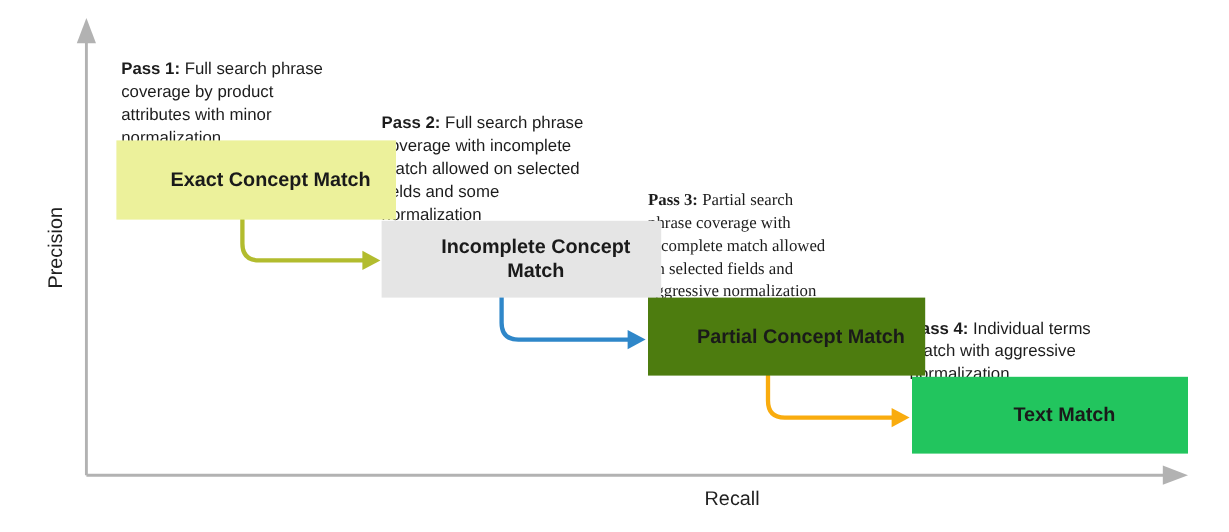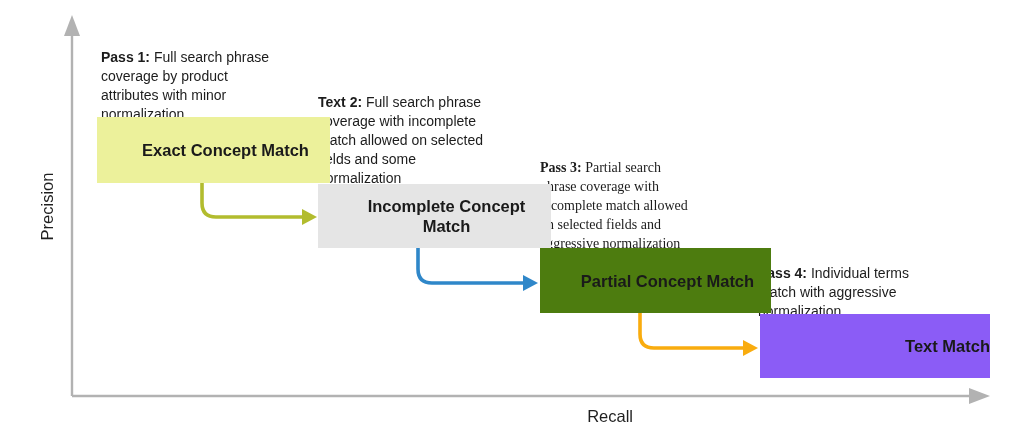--- a/index.html
+++ b/index.html
@@ -83,21 +83,21 @@
   <div id="y-axis-label" class="axis-label">Precision</div>
   <div id="x-axis-label" class="axis-label">Recall</div>
 
   <div class="annotation" style="left:101px; top:29px; width:205px;">
     <span class="lead">Pass 1:</span><span> Full search phrase
 coverage by product
 attributes with minor
 normalization</span>
   </div>
   <div class="annotation" style="left:318px; top:74px; width:235px;">
-    <span class="lead">Text 2:</span><span> Full search phrase
+    <span class="lead">Pass 2:</span><span> Full search phrase
 coverage with incomplete
 match allowed on selected
 fields and some
 normalization</span>
   </div>
   <div class="annotation" style="left:540px; top:139px; width:235px;font-family:Liberation Serif, serif;">
     <span class="lead">Pass 3:</span><span> Partial search
 phrase coverage with
 incomplete match allowed
 on selected fields and
@@ -112,17 +112,17 @@
   <div class="stage-box" style="left: 97px; top: 117px; width: 209px; height: 66px; background-color: rgb(236, 241, 155);">
     <span>Exact Concept Match</span>
   </div>
   <div class="stage-box" style="left: 318px; top: 184px; width: 209px; height: 64px; background-color: #e5e5e5;">
     <span>Incomplete Concept
 Match</span>
   </div>
   <div class="stage-box" style="left: 540px; top: 248px; width: 207px; height: 65px; background-color: #4d7c0f;">
     <span>Partial Concept Match</span>
   </div>
-  <div class="stage-box" style="left: 760px; top: 314px; width: 206px; height: 64px; background-color: #8b5cf6; justify-content: flex-end;">
+  <div class="stage-box" style="left: 760px; top: 314px; width: 206px; height: 64px; background-color: #22c55e;">
     <span>Text Match</span>
   </div>
 
 </div>
 
 </body></html>

